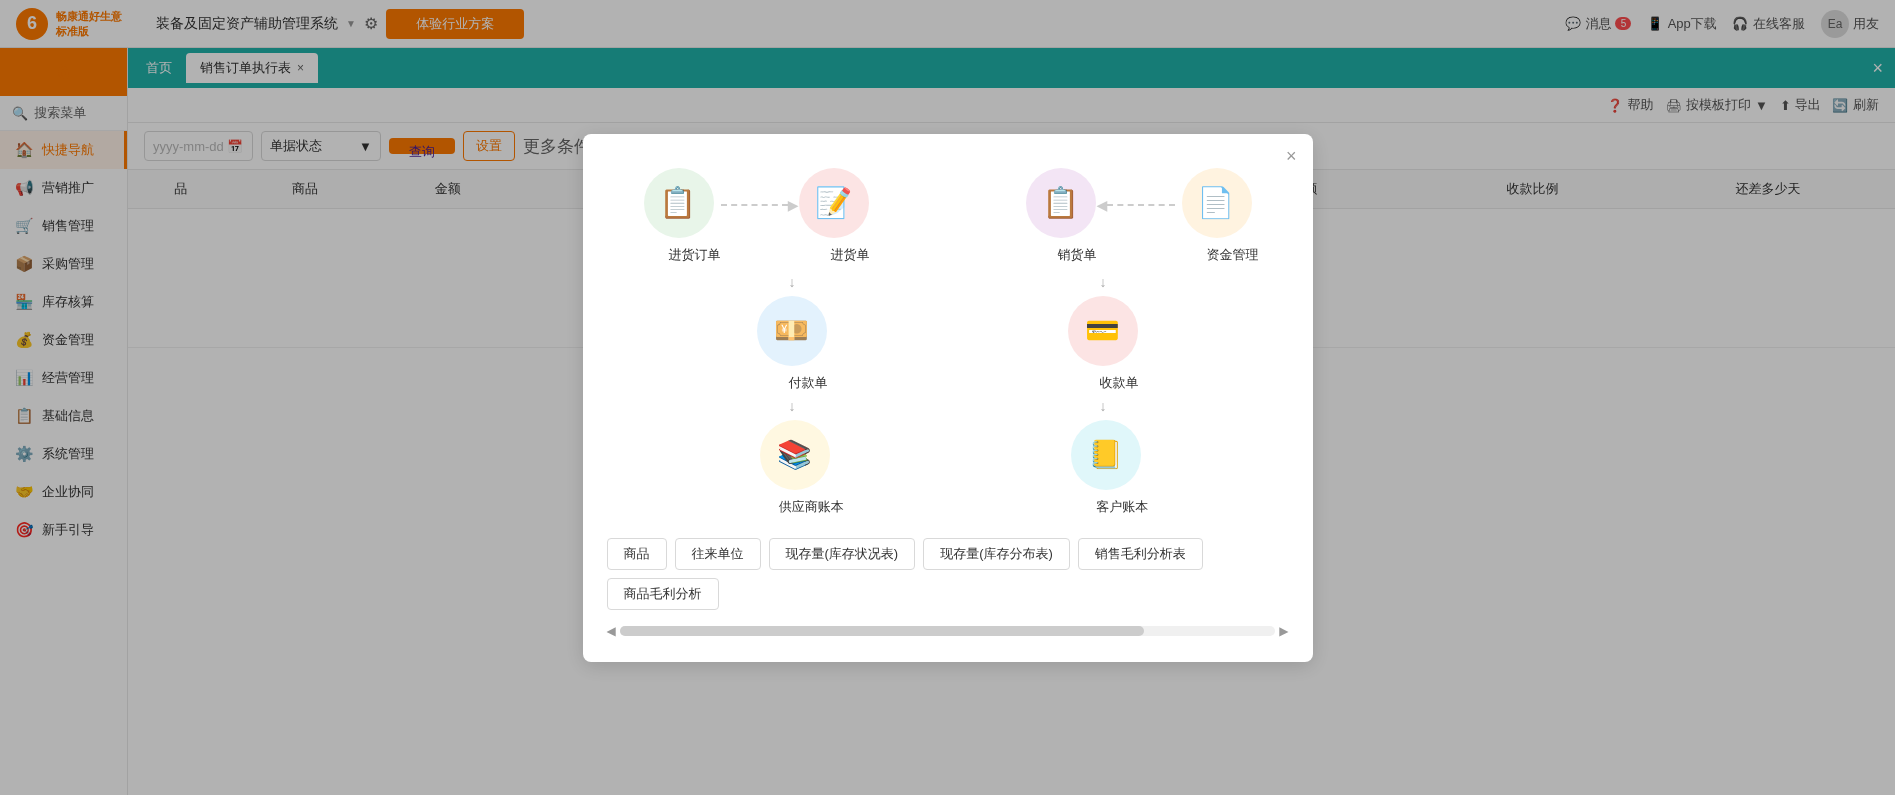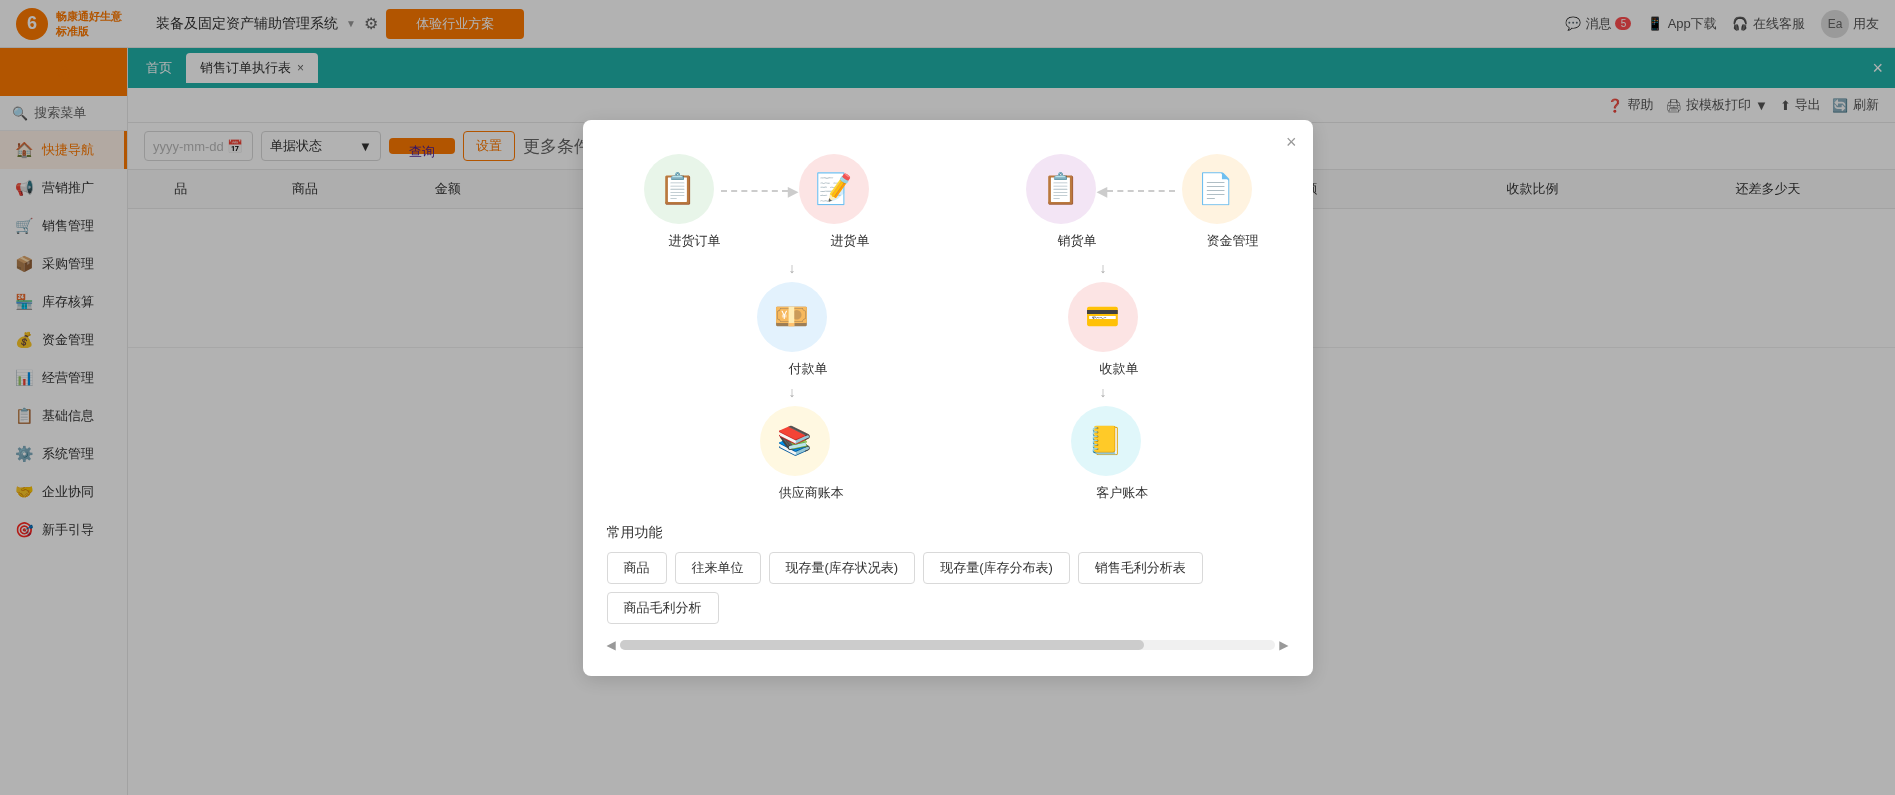--- a/index.html
+++ b/index.html
@@ -360,21 +360,20 @@
           <div class="wf-circle wf-cyan">
             <span style="color:#00bcd4;font-size:28px;">📒</span>
           </div>
           <span class="wf-label">客户账本</span>
         </div>
         <div style="flex:1;"></div>
       </div>
     </div>
 
     <div class="common-funcs">
-      <div class="common-funcs-title">常用功能</div>
       <div class="func-btns">
         <button class="func-btn">商品</button>
         <button class="func-btn">往来单位</button>
         <button class="func-btn">现存量(库存状况表)</button>
         <button class="func-btn">现存量(库存分布表)</button>
         <button class="func-btn">销售毛利分析表</button>
         <button class="func-btn">商品毛利分析</button>
       </div>
     </div>
 

